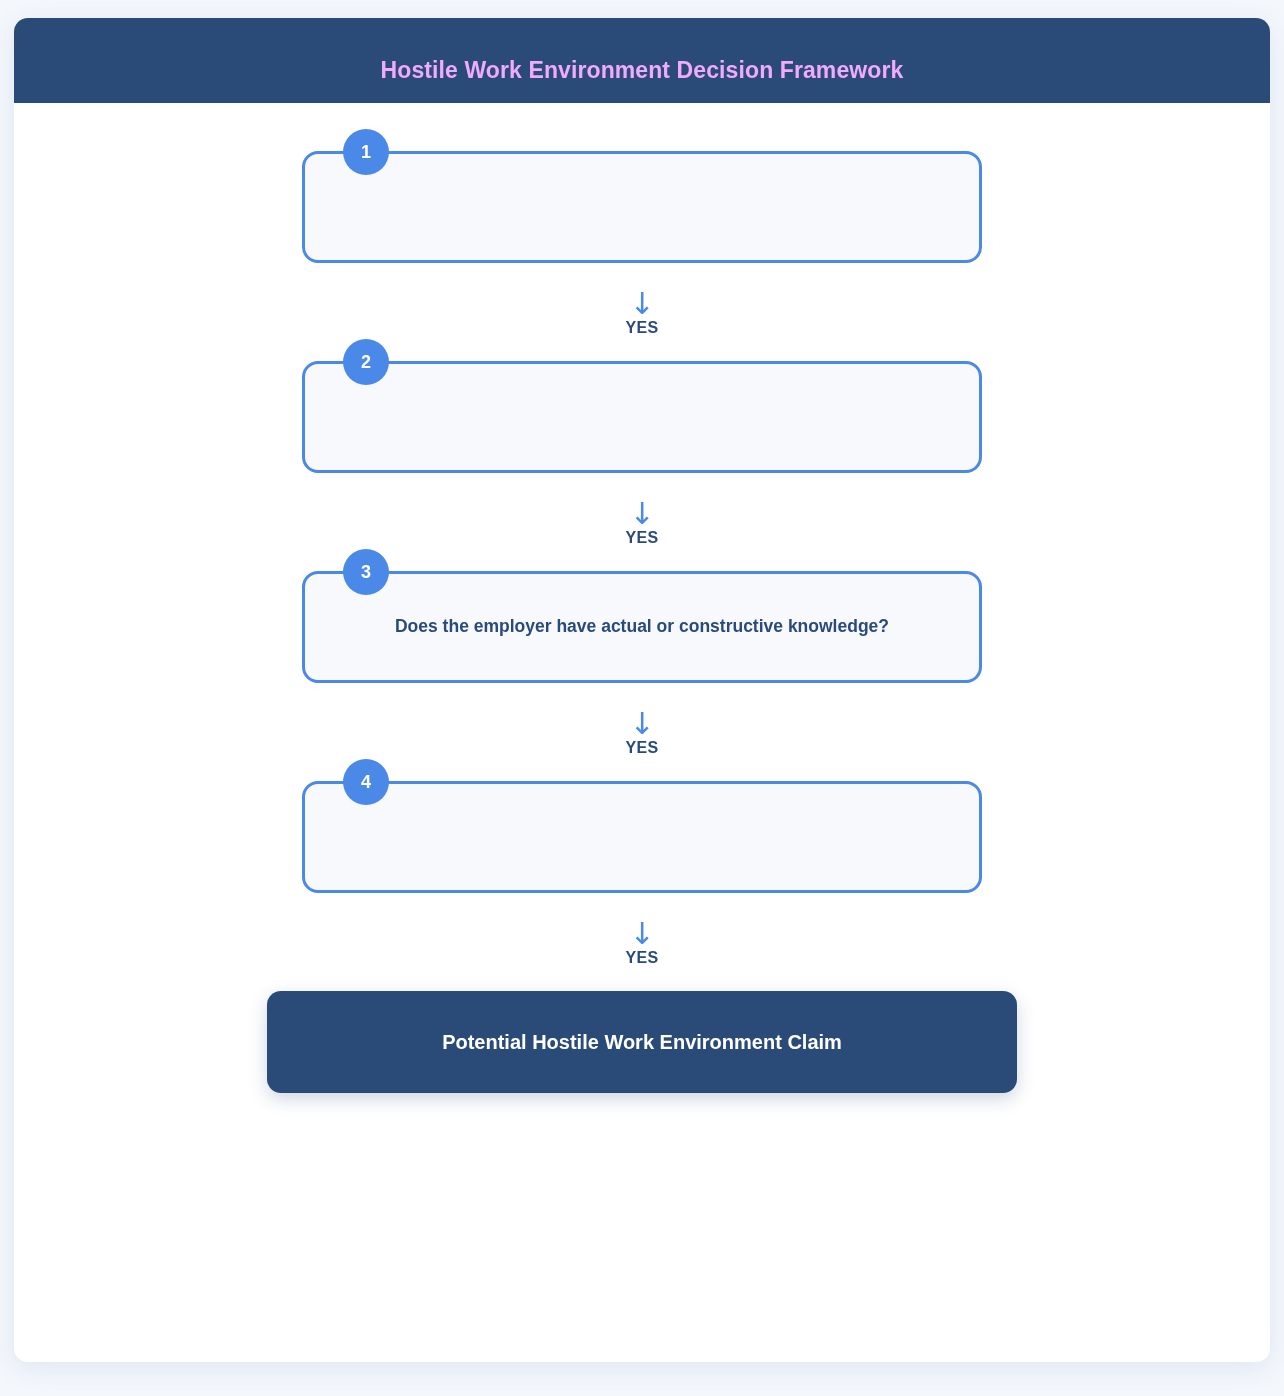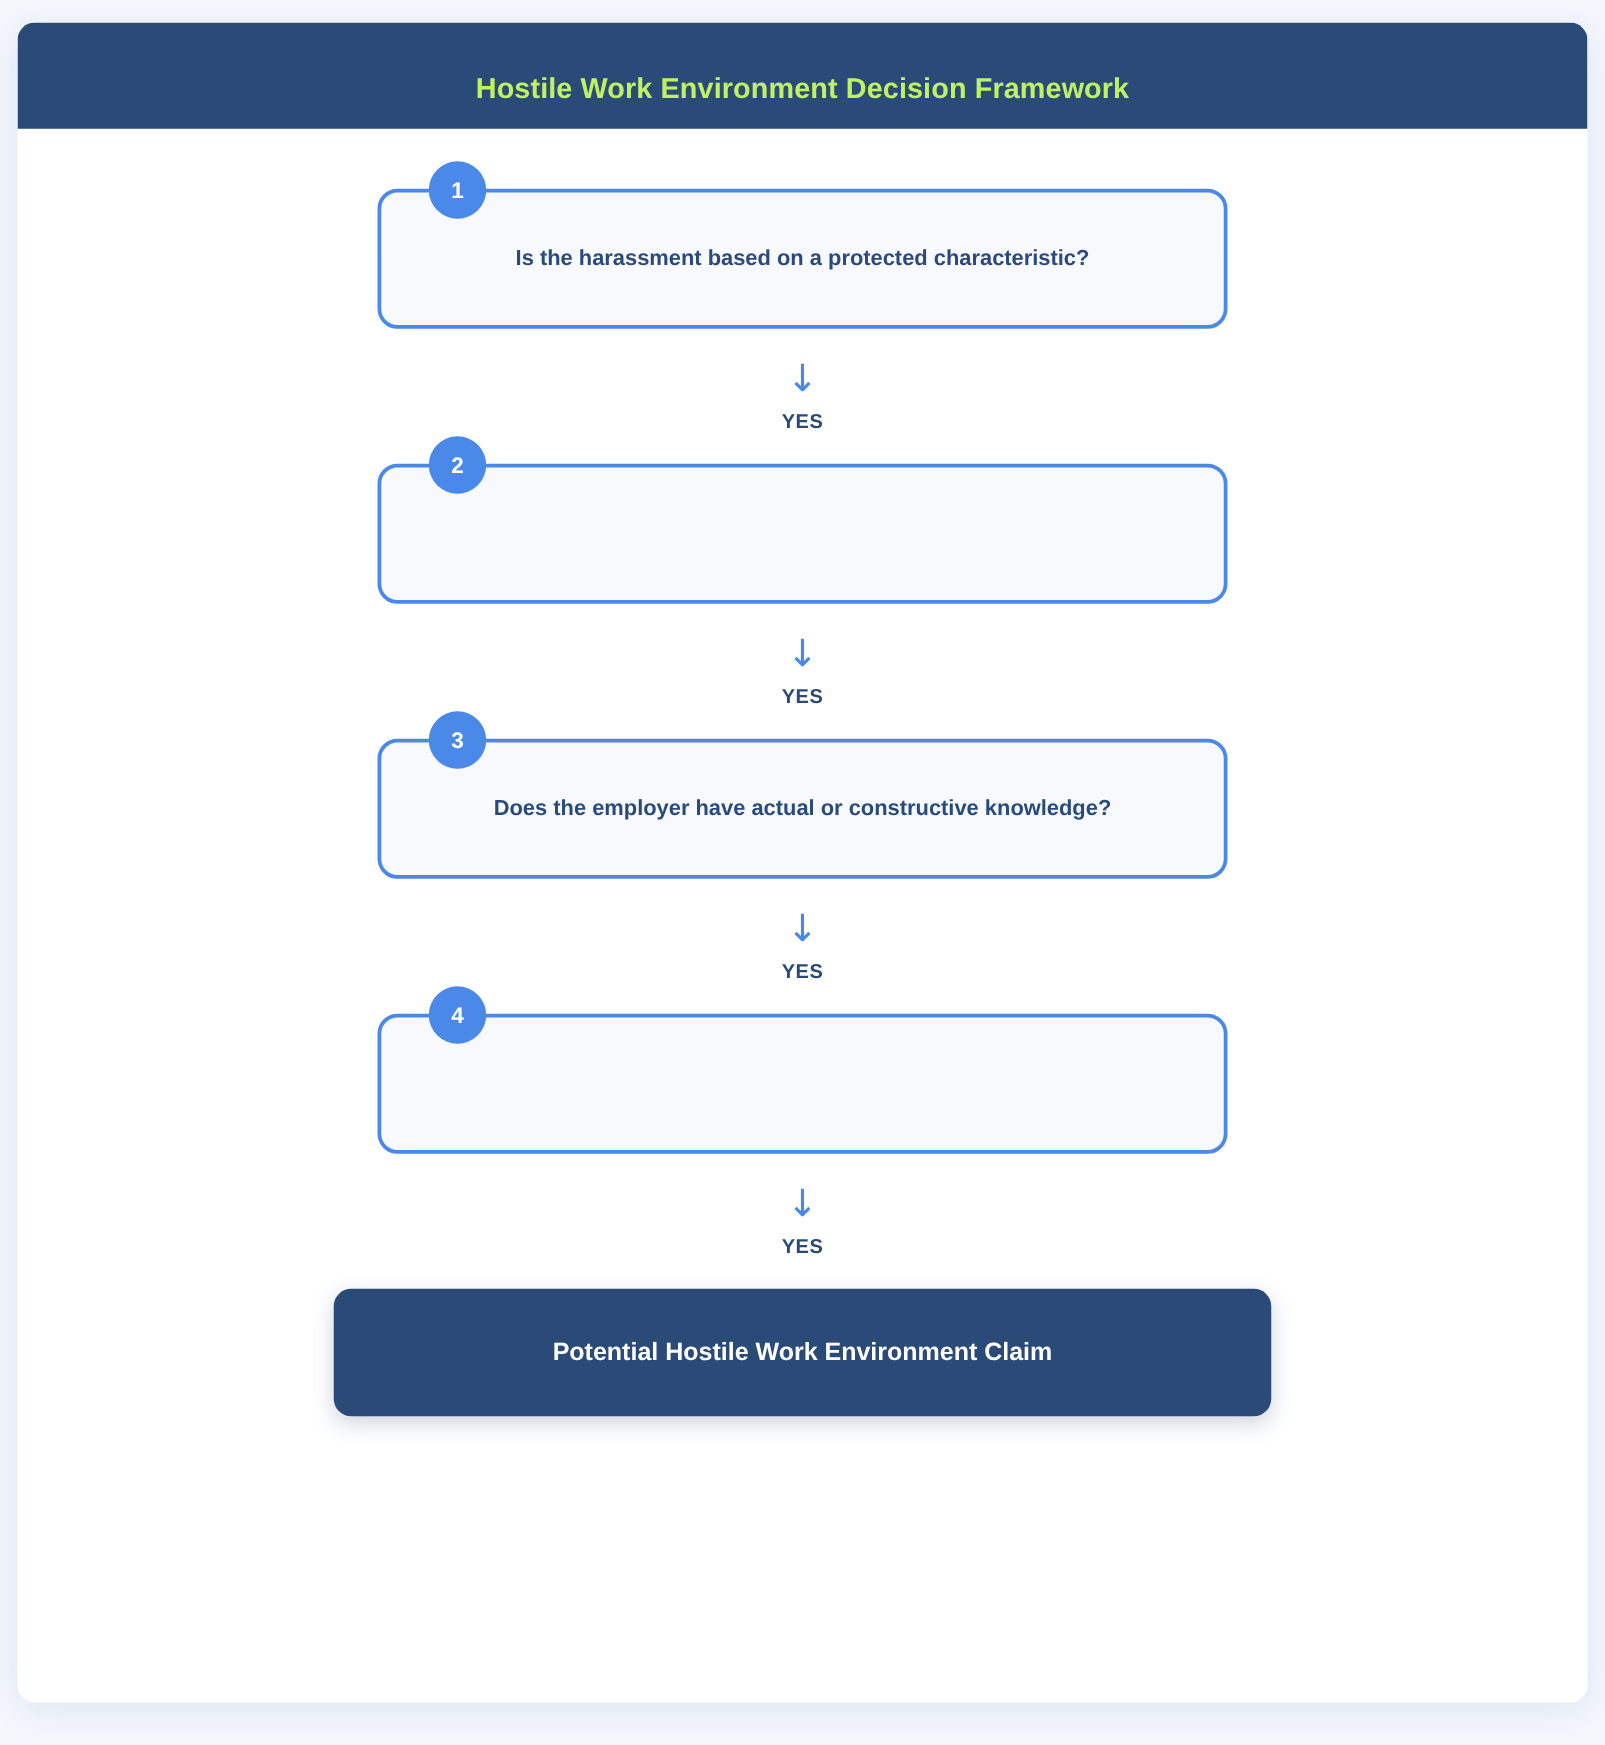--- a/index.html
+++ b/index.html
@@ -40,21 +40,21 @@
     left: 0;
     top: 0;
     width: 1256px;
     height: 85px;
     background: #2a4a78;
     display: flex;
     align-items: center;
     justify-content: center;
   }
   .header-title {
-    color: #bef264;
+    color: #f0abfc;
     font-size: 23px;
     font-weight: bold;
     letter-spacing: 0.1px;
     text-align: center;
     margin-top: 20px;
   }
 
   
   .flow {
     position: absolute;
@@ -118,21 +118,20 @@
     justify-content: center;
     padding: 26px 0 24px 0;
   }
   .connector-arrow {
     color: #4b89e8;
     font-size: 30px;
     line-height: 1;
     font-family: "DejaVu Sans", sans-serif;
   }
   .connector-label {
-    margin-top: 10px;
     color: #2a4a7c;
     font-size: 16px;
     font-weight: bold;
     letter-spacing: 0.4px;
   }
 
   
   .outcome {
     width: 750px;
     box-sizing: border-box;
@@ -157,21 +156,20 @@
   <div class="card">
 
     <div class="header">
       <div class="header-title">Hostile Work Environment Decision Framework</div>
     </div>
 
     <div class="flow">
 
       <div class="node node-1">
         <div class="node-badge">1</div>
-        <div class="node-text">Is the harassment based on a protected characteristic?</div>
       </div>
 
       <div class="connector">
         <div class="connector-arrow">↓</div>
         <div class="connector-label">YES</div>
       </div>
 
       <div class="node node-2">
         <div class="node-badge">2</div>
       </div>

